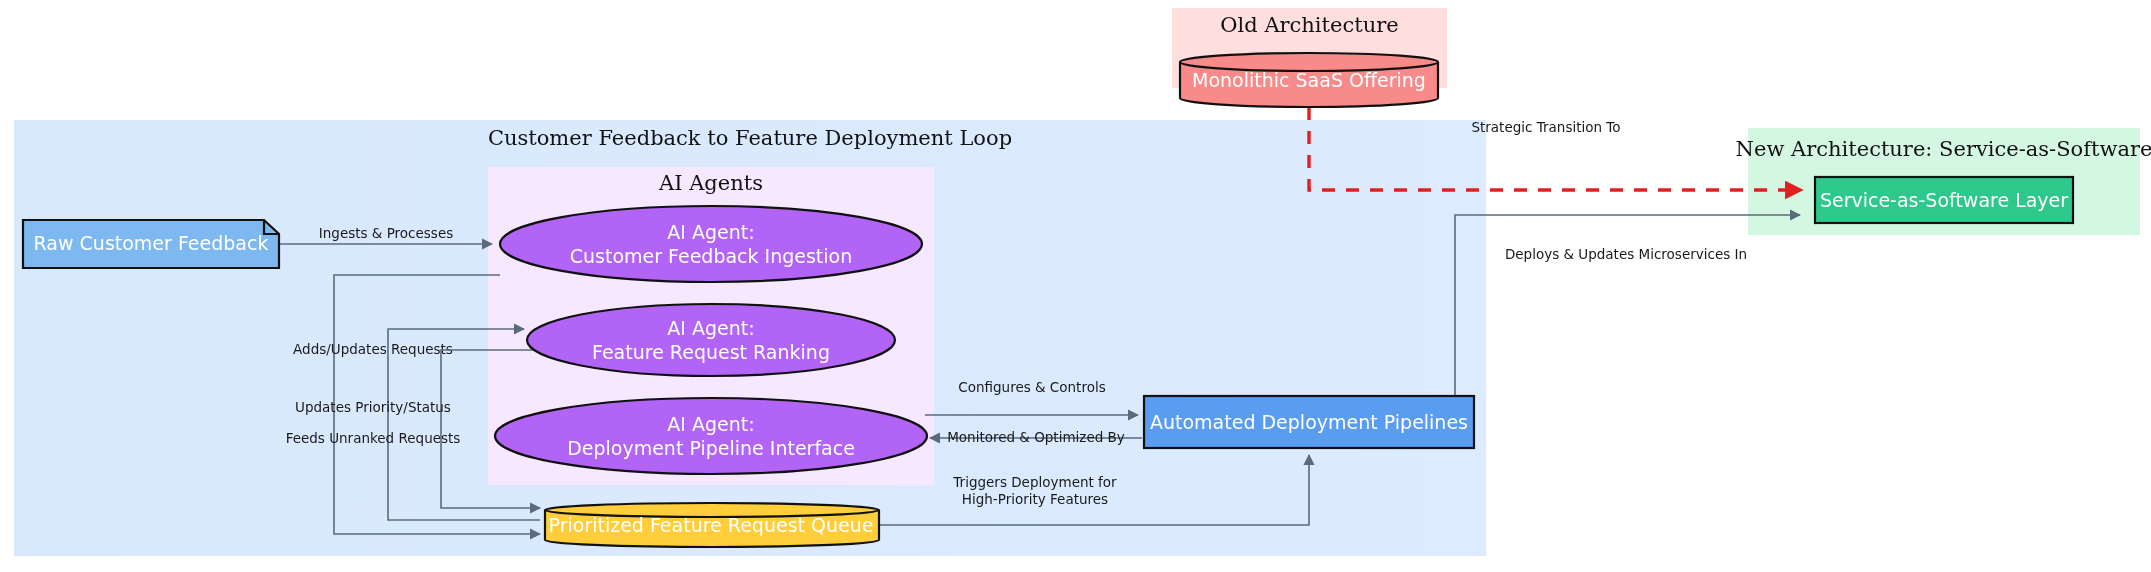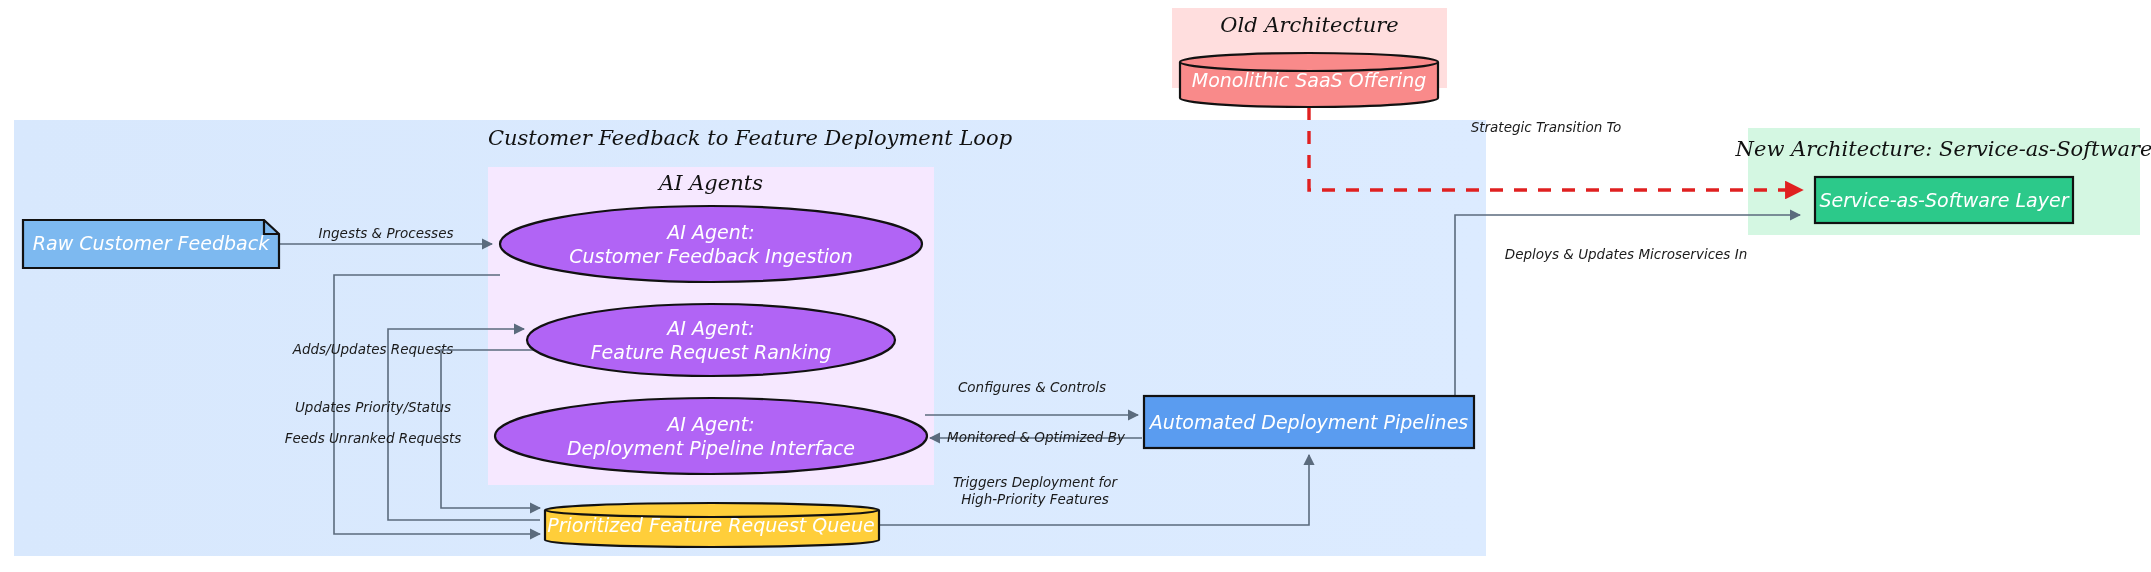--- a/index.html
+++ b/index.html
@@ -10,21 +10,20 @@
   body {
     width: 2151px;
     height: 572px;
     font-family: "DejaVu Sans", sans-serif;
     overflow: hidden;
   }
   #canvas {
     position: relative;
     width: 1803px;
     height: 572px;
-    font-style: italic;
   }
   svg#diagram {
     position: absolute;
     top: 0; left: 0;
     width: 2151px;
     height: 572px;
     display: block;
   }
   .cluster-label {
     font-family: "DejaVu Serif", serif;

